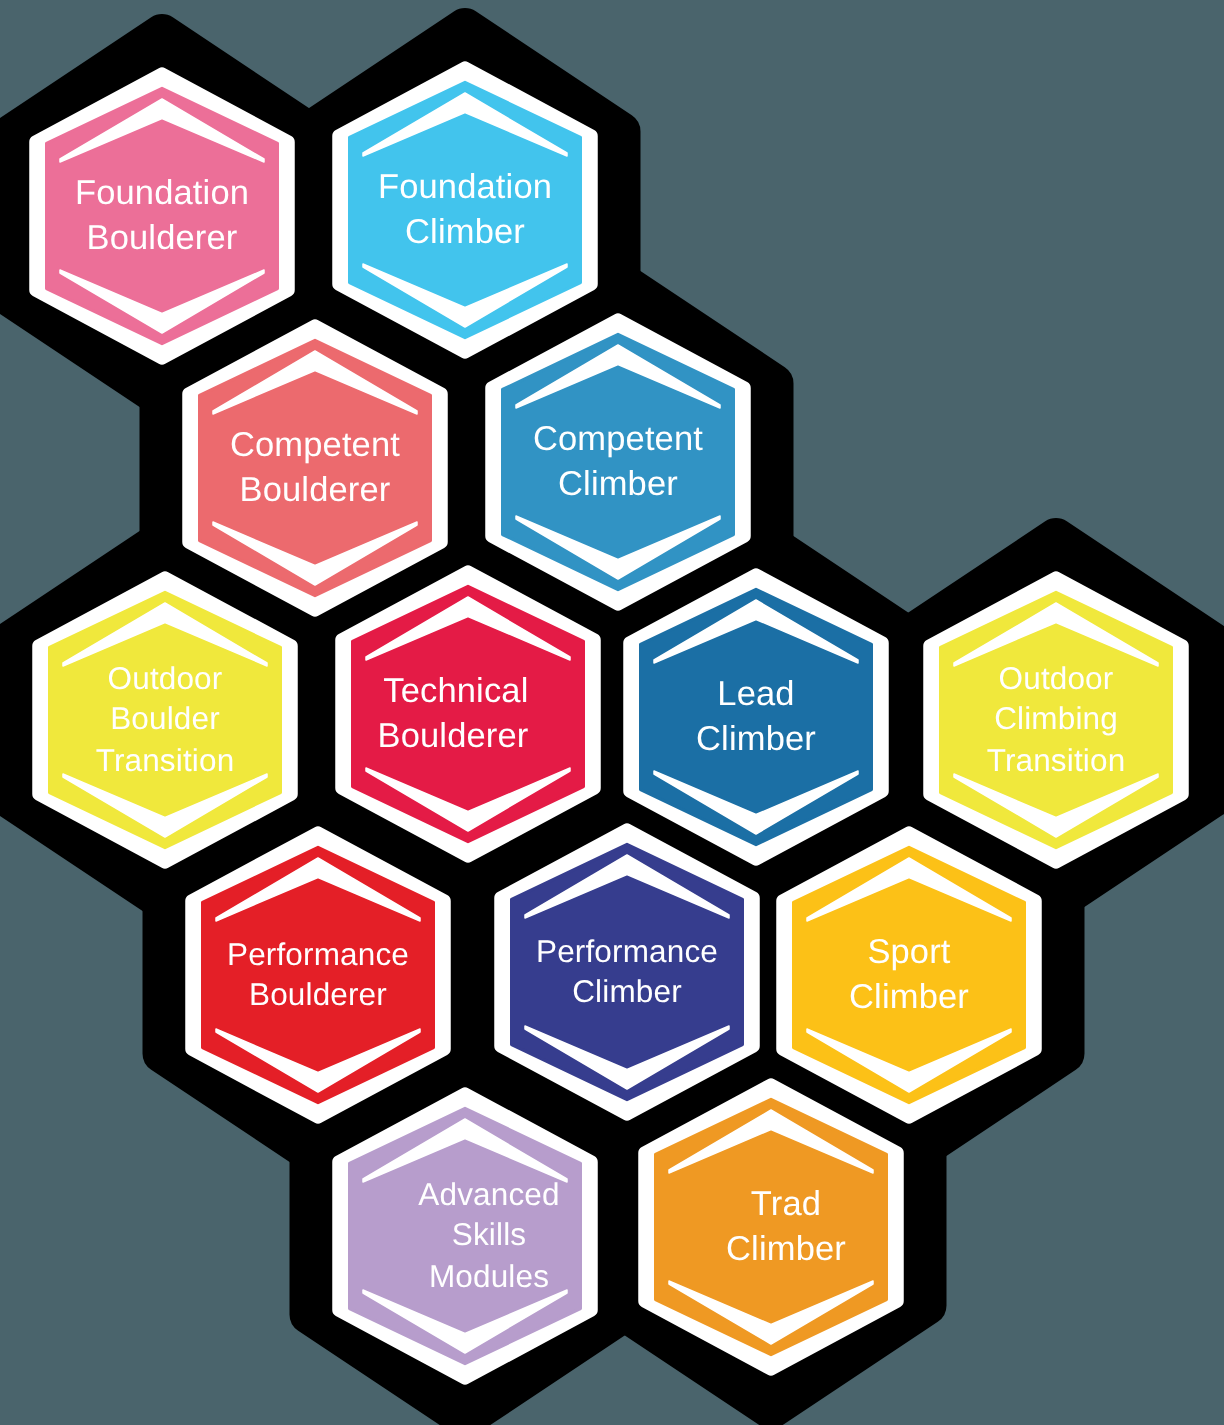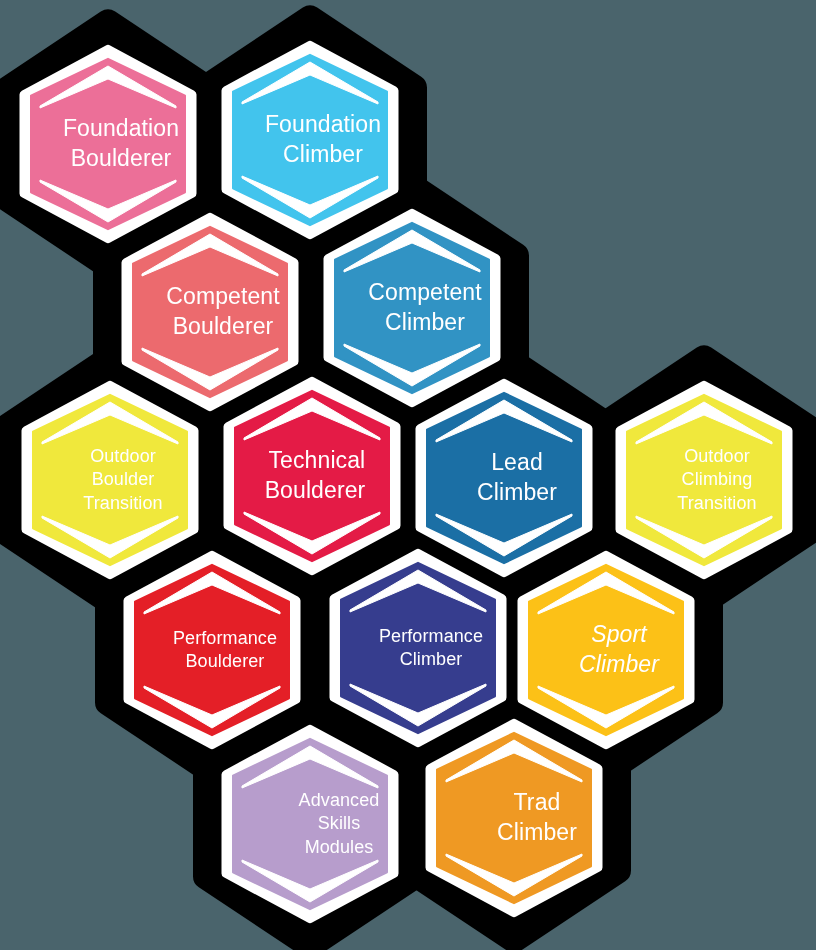--- a/index.html
+++ b/index.html
@@ -35,23 +35,22 @@
     font-family: "Liberation Sans", sans-serif;
     font-size: 23px;
     line-height: 1.30;
     letter-spacing: 0.1px;
     white-space: pre-line;
     pointer-events: none;
     display: flex;
     align-items: center;
     justify-content: center;
     height: 200px;
-    padding-left: 13px;
   }
-  .hex-label.size-sm { font-size: 18px; }
+  .hex-label.size-sm { font-size: 21px; }
   .hit {
     position: absolute;
     width: 176px;
     height: 200px;
   }
 </style>
 </head>
 <body>
 
 <div id="board">
@@ -160,21 +159,21 @@
       <div class="hex-label size-sm" style="left: 616px; top: 380px;">Outdoor
 Climbing
 Transition</div>
       <div class="hit" style="left: 124px; top: 550px;"></div>
       <div class="hex-label size-sm" style="left: 124px; top: 550px;">Performance
 Boulderer</div>
       <div class="hit" style="left: 330px; top: 548px;"></div>
       <div class="hex-label size-sm" style="left: 330px; top: 548px;">Performance
 Climber</div>
       <div class="hit" style="left: 518px; top: 550px;"></div>
-      <div class="hex-label" style="left: 518px; top: 550px; font-style: italic;">Sport
+      <div class="hex-label" style="left: 518px; top: 550px;">Sport
 Climber</div>
       <div class="hit" style="left: 222px; top: 724px;"></div>
       <div class="hex-label size-sm" style="left: 222px; top: 724px; margin-left: 16px;">Advanced
 Skills
 Modules</div>
       <div class="hit" style="left: 426px; top: 718px;"></div>
       <div class="hex-label" style="left: 426px; top: 718px; margin-left: 10px;">Trad
 Climber</div>
     </div>
 </div>

